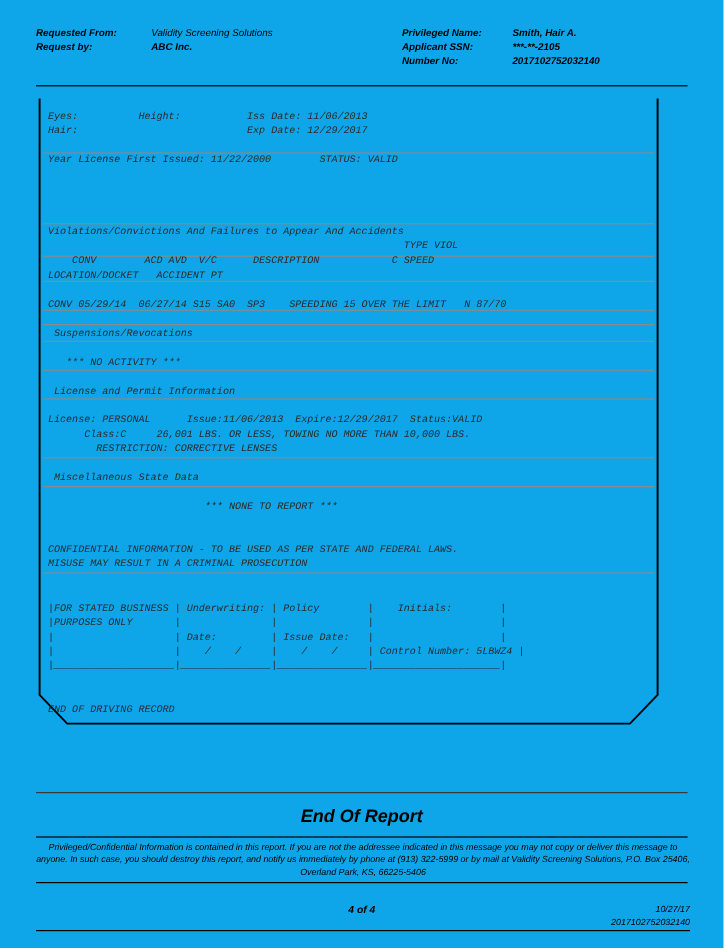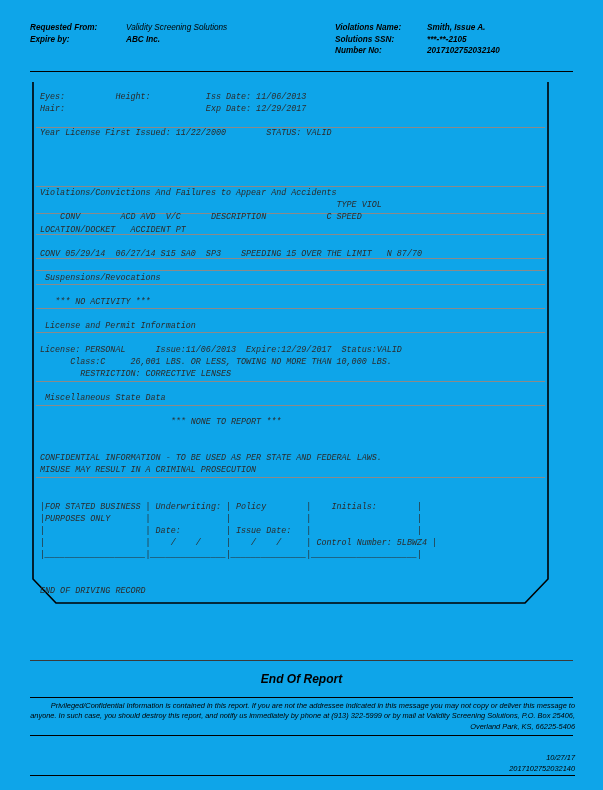--- a/index.html
+++ b/index.html
@@ -105,41 +105,41 @@
     width: 543px;
     height: 0;
     border-top: 1.5px solid #3a3a3a;
   }
   .end-of-report {
     position: absolute;
     left: 0;
     top: 672px;
     width: 603px;
     text-align: center;
-    font-size: 12px;
+    font-size: 15px;
     font-weight: bold;
   }
 
   
   .rule-disclaimer-top {
     position: absolute;
     left: 30px;
     top: 697px;
     width: 543px;
     height: 0;
     border-top: 1.5px solid #000;
   }
   .disclaimer {
     position: absolute;
     left: 30px;
     top: 701px;
     width: 545px;
     font-size: 7.4px;
     line-height: 10.4px;
-    text-align: right;
+    text-align: center;
     color: #000;
   }
   .rule-disclaimer-bottom {
     position: absolute;
     left: 30px;
     top: 735px;
     width: 543px;
     height: 0;
     border-top: 1.5px solid #000;
   }
@@ -192,30 +192,30 @@
 
 <div class="page">
 
   <div class="top-header">
 
     <div class="hdr-col hdr-left">
       <span class="hdr-row">
         <span class="hdr-label">Requested From:</span><span class="hdr-value normal">Validity Screening Solutions</span>
       </span>
       <span class="hdr-row">
-        <span class="hdr-label">Expire by:</span><span class="hdr-value">ABC Inc.</span>
+        <span class="hdr-label">Request by:</span><span class="hdr-value">ABC Inc.</span>
       </span>
     </div>
 
     <div class="hdr-col hdr-right">
       <span class="hdr-row">
-        <span class="hdr-label">Violations Name:</span><span class="hdr-value">Smith, Issue A.</span>
-      </span>
-      <span class="hdr-row">
-        <span class="hdr-label">Solutions SSN:</span><span class="hdr-value">***-**-2105</span>
+        <span class="hdr-label">Privileged Name:</span><span class="hdr-value">Smith, Hair A.</span>
+      </span>
+      <span class="hdr-row">
+        <span class="hdr-label">Applicant SSN:</span><span class="hdr-value">***-**-2105</span>
       </span>
       <span class="hdr-row">
         <span class="hdr-label">Number No:</span><span class="hdr-value">2017102752032140</span>
       </span>
     </div>
   </div>
 
   <div class="rule-top"></div>
 
   <div class="record-frame">
@@ -240,20 +240,21 @@
   <div class="record-text" id="record-text"><span class="ln">Eyes:          Height:           Iss Date: 11/06/2013</span><span class="ln">Hair:                            Exp Date: 12/29/2017</span><span class="ln blank"> </span><span class="ln">Year License First Issued: 11/22/2000        STATUS: VALID</span><span class="ln blank"> </span><span class="ln blank"> </span><span class="ln blank"> </span><span class="ln blank"> </span><span class="ln">Violations/Convictions And Failures to Appear And Accidents</span><span class="ln">                                                           TYPE VIOL</span><span class="ln">    CONV        ACD AVD  V/C      DESCRIPTION            C SPEED</span><span class="ln">LOCATION/DOCKET   ACCIDENT PT</span><span class="ln blank"> </span><span class="ln">CONV 05/29/14  06/27/14 S15 SA0  SP3    SPEEDING 15 OVER THE LIMIT   N 87/70</span><span class="ln blank"> </span><span class="ln"> Suspensions/Revocations</span><span class="ln blank"> </span><span class="ln">   *** NO ACTIVITY ***</span><span class="ln blank"> </span><span class="ln"> License and Permit Information</span><span class="ln blank"> </span><span class="ln">License: PERSONAL      Issue:11/06/2013  Expire:12/29/2017  Status:VALID</span><span class="ln">      Class:C     26,001 LBS. OR LESS, TOWING NO MORE THAN 10,000 LBS.</span><span class="ln">        RESTRICTION: CORRECTIVE LENSES</span><span class="ln blank"> </span><span class="ln"> Miscellaneous State Data</span><span class="ln blank"> </span><span class="ln">                          *** NONE TO REPORT ***</span><span class="ln blank"> </span><span class="ln blank"> </span><span class="ln">CONFIDENTIAL INFORMATION - TO BE USED AS PER STATE AND FEDERAL LAWS.</span><span class="ln">MISUSE MAY RESULT IN A CRIMINAL PROSECUTION</span><span class="ln blank"> </span><span class="ln blank"> </span><span class="ln">|FOR STATED BUSINESS | Underwriting: | Policy        |    Initials:        |</span><span class="ln">|PURPOSES ONLY       |               |               |                     |</span><span class="ln">|                    | Date:         | Issue Date:   |                     |</span><span class="ln">|                    |    /    /     |    /    /     | Control Number: 5LBWZ4 |</span><span class="ln">|____________________|_______________|_______________|_____________________|</span><span class="ln blank"> </span><span class="ln blank"> </span><span class="ln">END OF DRIVING RECORD</span></div>
 
   <div class="rule-endreport"></div>
   <div class="end-of-report">End Of Report</div>
 
   <div class="rule-disclaimer-top"></div>
   <div class="disclaimer">Privileged/Confidential Information is contained in this report. If you are not the addressee indicated in this message you may not copy or deliver this message to anyone. In such case, you should destroy this report, and notify us immediately by phone at (913) 322-5999 or by mail at Validity Screening Solutions, P.O. Box 25406, Overland Park, KS, 66225-5406</div>
   <div class="rule-disclaimer-bottom"></div>
 
   <div class="footer">
+    <div class="footer-center">4 of 4</div>
     <div class="footer-right">
       <span>10/27/17</span>
       <span>2017102752032140</span>
     </div>
   </div>
   <div class="rule-footer"></div>
 
 </div>
 
 </body></html>

